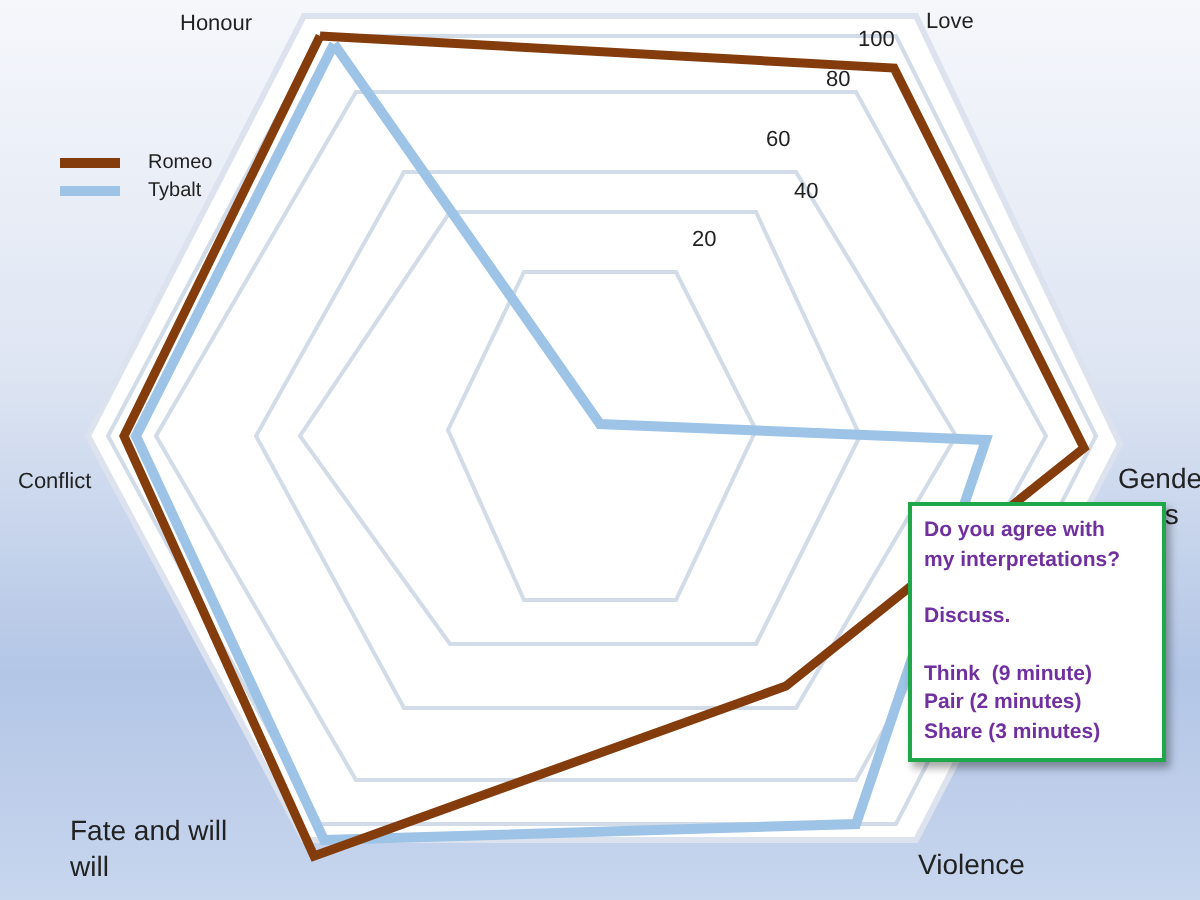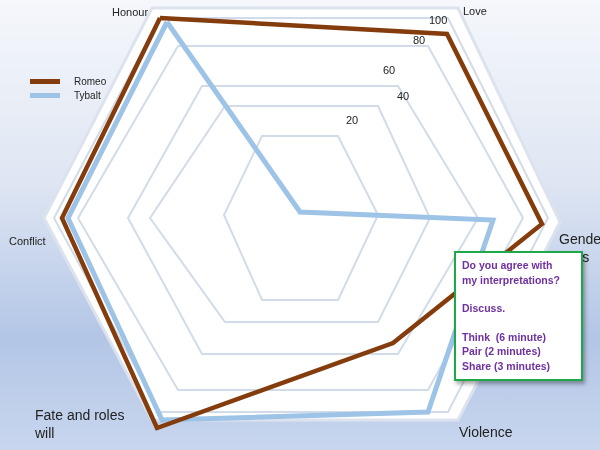--- a/index.html
+++ b/index.html
@@ -30,29 +30,29 @@
     <polygon points="202,86 398,86 478,218 398,354 202,354 128,218"></polygon>
     <polygon points="225,106 378,106 430,218 378,322 225,322 150,218"></polygon>
     <polygon points="262,136 338,136 378,215 338,300 262,300 224,215"></polygon>
   </g>
 
   <polyline fill="none" stroke="#9dc3e6" stroke-width="5" stroke-linejoin="miter" points="167,22 300,212 493,220 428,412 162,420 68,218 167,22"></polyline>
 
   <polyline fill="none" stroke="#843c0c" stroke-width="4.5" stroke-linejoin="miter" points="160,18 447,34 542,224 393,343 157,428 62,218 160,18"></polyline>
 </svg>
 
-<div class="lbl" style="left:112px;top:6px;">Honour</div>
+<div class="lbl" style="left:90px;top:6px;">Honour</div>
 <div class="lbl" style="left:463px;top:5px;">Love</div>
 <div class="lbl big" style="left:559px;top:230px;line-height:18px;">
   <div>Gende</div>
   <div>roles</div>
 </div>
 <div class="lbl big" style="left:459px;top:424px;">Violence</div>
 <div class="lbl big" style="left:35px;top:406px;line-height:18px;">
-  <div>Fate and roles</div>
+  <div>Fate and will</div>
   <div>will</div>
 </div>
 <div class="lbl" style="left:9px;top:191px;margin-top:44px;">Conflict</div>
 
 <div class="lbl" style="left:429px;top:14px;">100</div>
 <div class="lbl" style="left:413px;top:34px;">80</div>
 <div class="lbl" style="left:383px;top:64px;">60</div>
 <div class="lbl" style="left:369px;top:90px;margin-left:28px;">40</div>
 <div class="lbl" style="left:346px;top:114px;">20</div>
 
@@ -66,16 +66,16 @@
     <span>Tybalt</span>
   </div>
 </div>
 
 <div class="callout">
   <p>Do you agree with</p>
   <p>my interpretations?</p>
   <div class="gap"></div>
   <p>Discuss.</p>
   <div class="gap"></div>
-  <p style="white-space:pre">Think  (6 minute)</p>
+  <p style="white-space:pre">Think  (9 minute)</p>
   <p>Pair (2 minutes)</p>
   <p>Share (3 minutes)</p>
 </div>
 
 </body></html>

